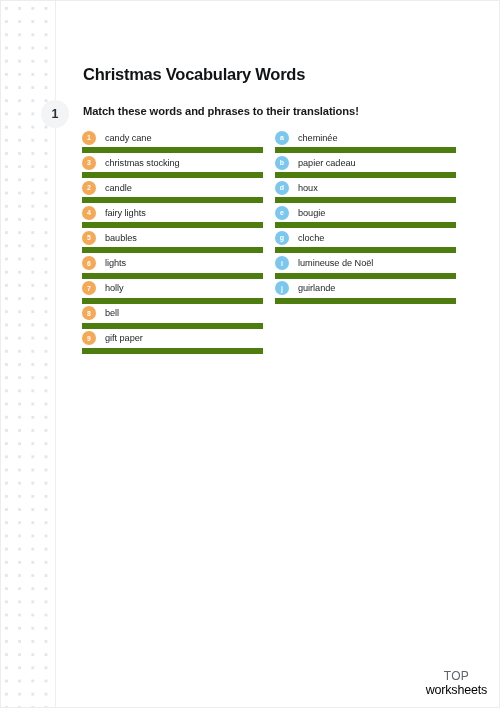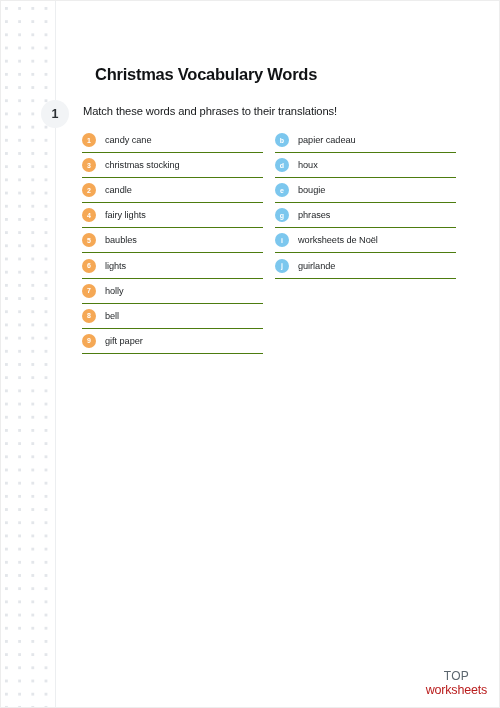--- a/index.html
+++ b/index.html
@@ -55,54 +55,54 @@
     font-weight: bold;
     display: flex;
     align-items: center;
     justify-content: center;
     letter-spacing: 0.2px;
   }
 
   
   #worksheet-title {
     position: absolute;
-    left: 94px;
+    left: 82px;
     top: 64px;
     font-size: 16.5px;
     font-weight: bold;
     color: #111315;
     letter-spacing: -0.25px;
     white-space: nowrap;
   }
   #instruction {
     position: absolute;
     left: 82px;
     top: 104px;
     font-size: 11.2px;
-    font-weight: normal;
+    font-weight: bold;
     color: #16181a;
     letter-spacing: -0.1px;
     white-space: nowrap;
   }
 
   
   .column {
     position: absolute;
     top: 127px;
     width: 181px;
   }
   #column-left  { left: 81px; }
   #column-right { left: 274px; }
 
   .match-row {
     position: relative;
     height: 25.1px;
     display: flex;
     align-items: center;
-    border-bottom: 1px solid #4d7c0f;
+    border-bottom: 6px solid #4d7c0f;
     box-sizing: border-box;
   }
   .bullet {
     flex: 0 0 auto;
     width: 14px;
     height: 14px;
     border-radius: 50%;
     display: flex;
     align-items: center;
     justify-content: center;
@@ -133,21 +133,21 @@
     line-height: 1.05;
   }
   #logo-top {
     font-size: 12px;
     font-weight: normal;
     color: #5b666e;
     letter-spacing: 0.2px;
   }
   #logo-worksheets {
     font-size: 12.5px;
-    color: #b91c1c;
+    color: #000000;
     letter-spacing: -0.2px;
     margin-top: 1px;
   }
 </style>
 </head>
 <body>
 
 <div id="page">
 
   <div id="margin-pattern"></div>
@@ -192,38 +192,42 @@
         <span class="bullet">8</span>
         <span class="item-label">bell</span>
       </div>
       <div class="match-row">
         <span class="bullet">9</span>
         <span class="item-label">gift paper</span>
       </div>
     </div>
   <div id="column-right" class="column">
       <div class="match-row">
+        <span class="bullet">a</span>
+        <span class="item-label">cheminée</span>
+      </div>
+      <div class="match-row">
         <span class="bullet">b</span>
         <span class="item-label">papier cadeau</span>
       </div>
       <div class="match-row">
         <span class="bullet">d</span>
         <span class="item-label">houx</span>
       </div>
       <div class="match-row">
         <span class="bullet">e</span>
         <span class="item-label">bougie</span>
       </div>
       <div class="match-row">
         <span class="bullet">g</span>
-        <span class="item-label">phrases</span>
+        <span class="item-label">cloche</span>
       </div>
       <div class="match-row">
         <span class="bullet">i</span>
-        <span class="item-label">worksheets de Noël</span>
+        <span class="item-label">lumineuse de Noël</span>
       </div>
       <div class="match-row">
         <span class="bullet">j</span>
         <span class="item-label">guirlande</span>
       </div>
     </div>
 
   <div id="footer-logo">
     <div id="logo-top">TOP</div>
     <div id="logo-worksheets">worksheets</div>

